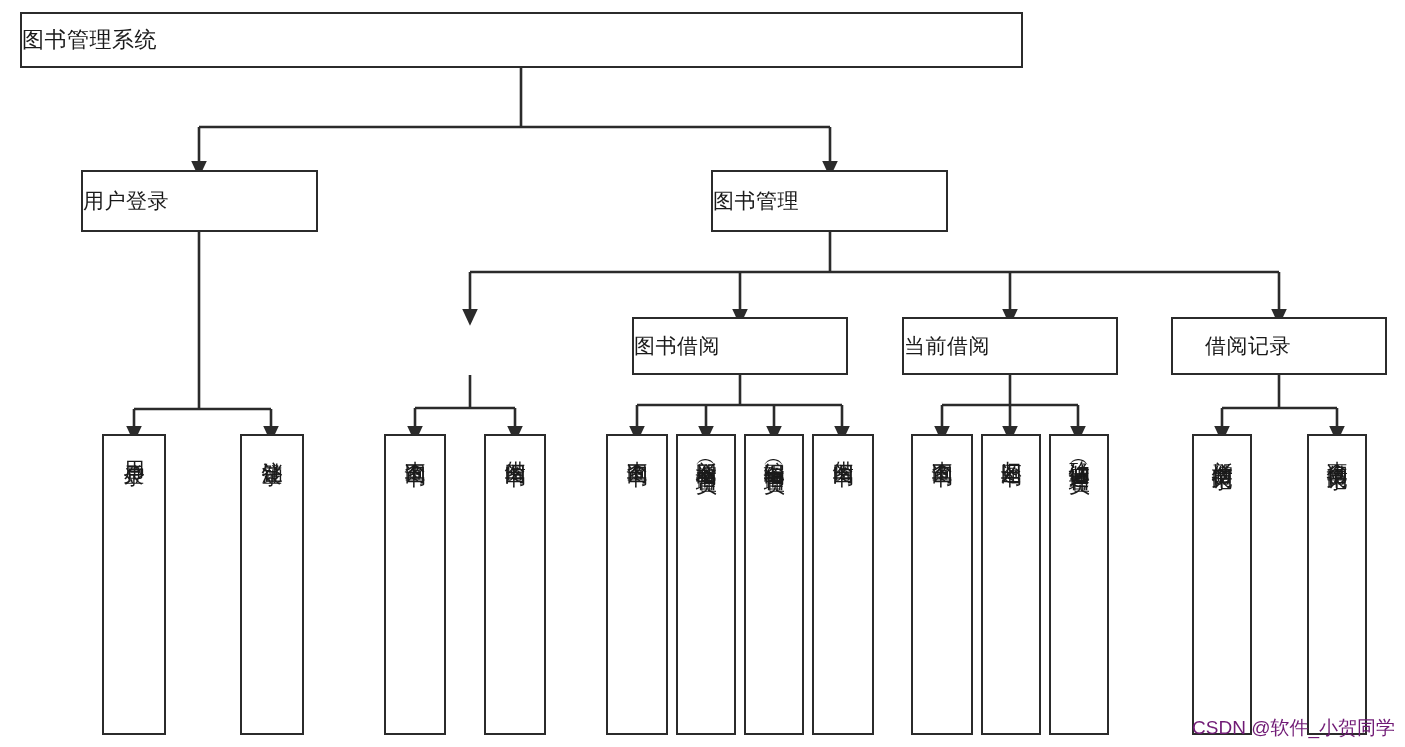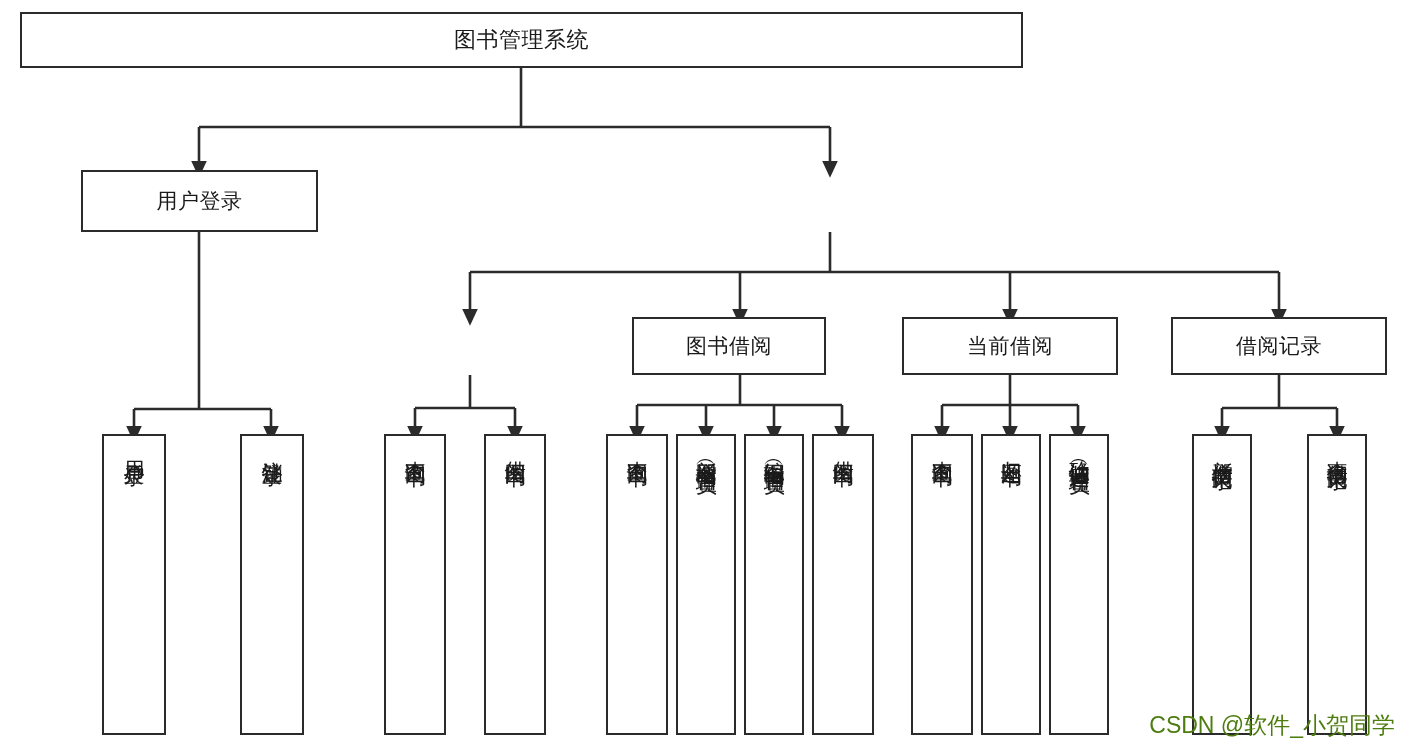--- a/index.html
+++ b/index.html
@@ -23,21 +23,21 @@
     height: 747px;
     pointer-events: none;
   }
   .node {
     position: absolute;
     box-sizing: border-box;
     background: #ffffff;
     border: 2.5px solid #2b2b2b;
     display: flex;
     align-items: center;
-    justify-content: center;
+    justify-content: flex-start;
     z-index: 2;
   }
   .node .label {
     color: #1a1a1a;
     text-align: center;
     line-height: 1.18;
     letter-spacing: 0.5px;
   }
   
   .node.h .label {
@@ -58,22 +58,22 @@
     text-orientation: upright;
     font-size: 21px;
     line-height: 1.06;
     letter-spacing: 2px;
     white-space: nowrap;
   }
   #watermark {
     position: absolute;
     right: 10px;
     bottom: 6px;
-    font-size: 23px;
-    color: #4d7c0f;
+    font-size: 19px;
+    color: #701a75;
     z-index: 5;
     white-space: nowrap;
     font-family: "Liberation Sans", "DejaVu Sans", sans-serif;
   }
 </style>
 </head>
 <body>
 
 <div id="canvas">
 
@@ -130,28 +130,31 @@
     </g>
   </svg>
 
   <div class="node h root" style="left:20px; top:12px; width:1003px; height:56px;">
     <span class="label">图书管理系统</span>
   </div>
 
   <div class="node h" style="left:81px; top:170px; width:237px; height:62px;">
     <span class="label">用户登录</span>
   </div>
-
-  <div class="node h" style="left:632px; top:317px; width:194px; height:58px;">
+  <div class="node h" style="left:711px; top:170px; width:237px; height:62px;">
+    <span class="label">图书管理</span>
+  </div>
+
+  <div class="node h" style="left:632px; top:317px; width:216px; height:58px;">
     <span class="label">图书借阅</span>
   </div>
   <div class="node h" style="left:902px; top:317px; width:216px; height:58px;font-family:Liberation Serif, serif;">
     <span class="label">当前借阅</span>
   </div>
-  <div class="node h" style="left:1171px; top:317px; width:216px; height:58px;">
+  <div class="node h" style="left:1171px; top:317px; width:216px; height:58px;padding-left:32px;">
     <span class="label">借阅记录</span>
   </div>
 
   <div class="node v" style="left:102px; top:434px; width:64px; height:301px;">
     <span class="label">用户登录</span>
   </div>
   <div class="node v" style="left:240px; top:434px; width:64px; height:301px;">
     <span class="label">注销登录</span>
   </div>
 

